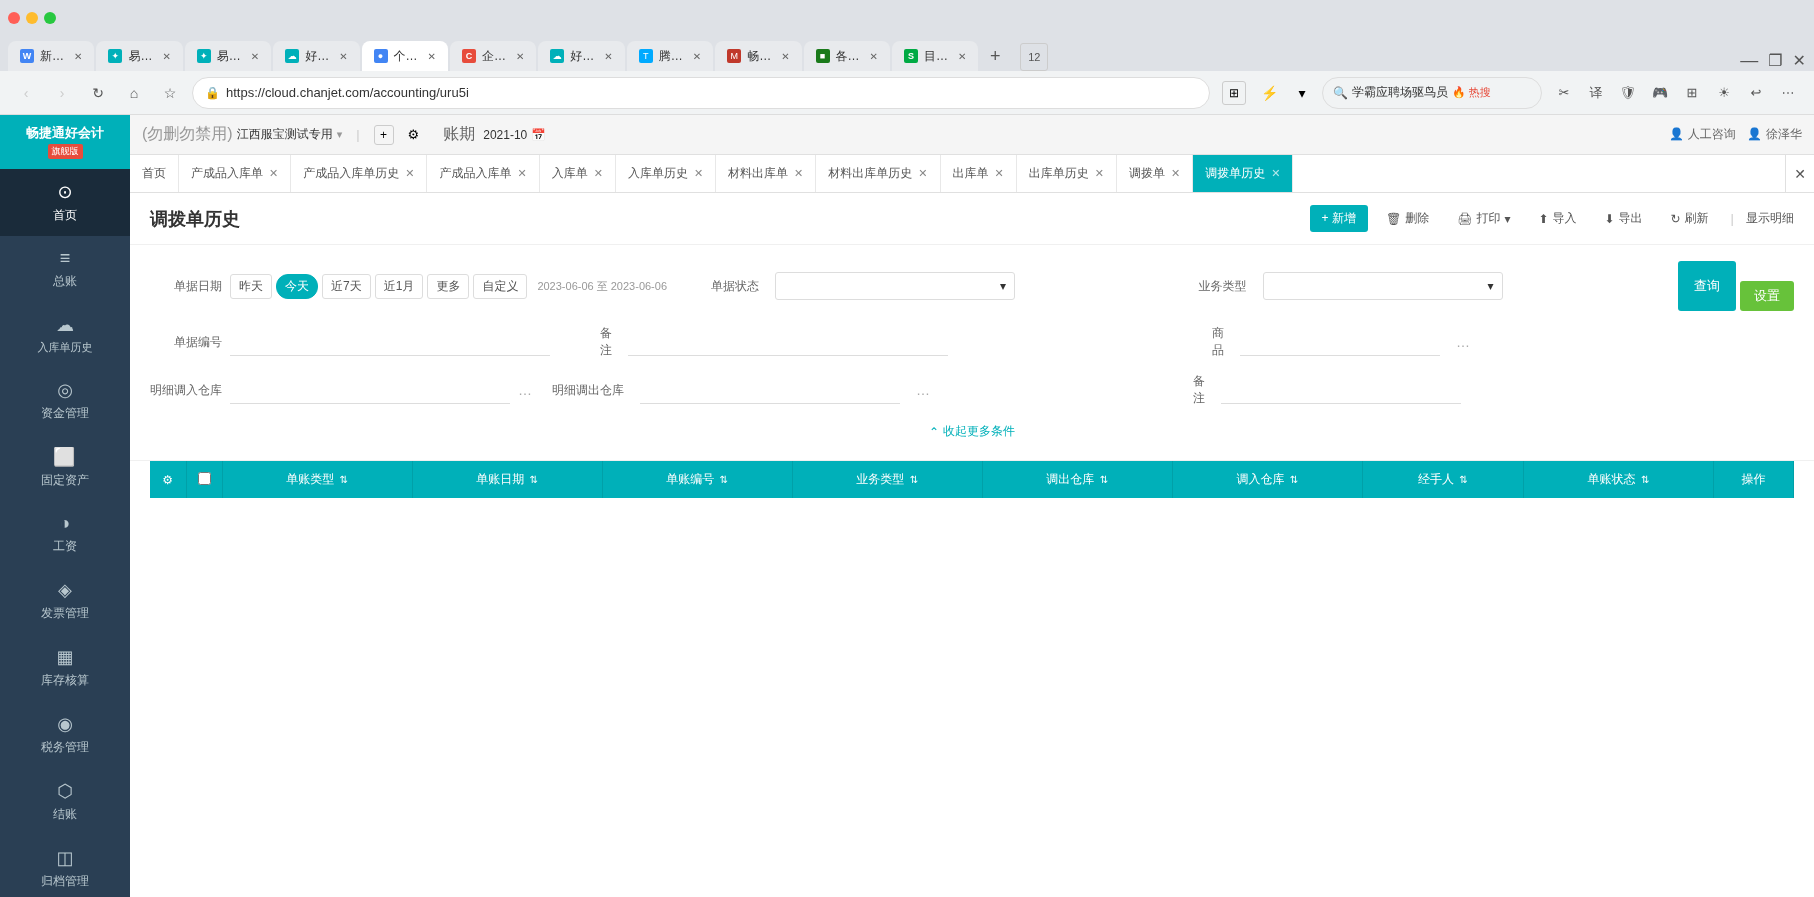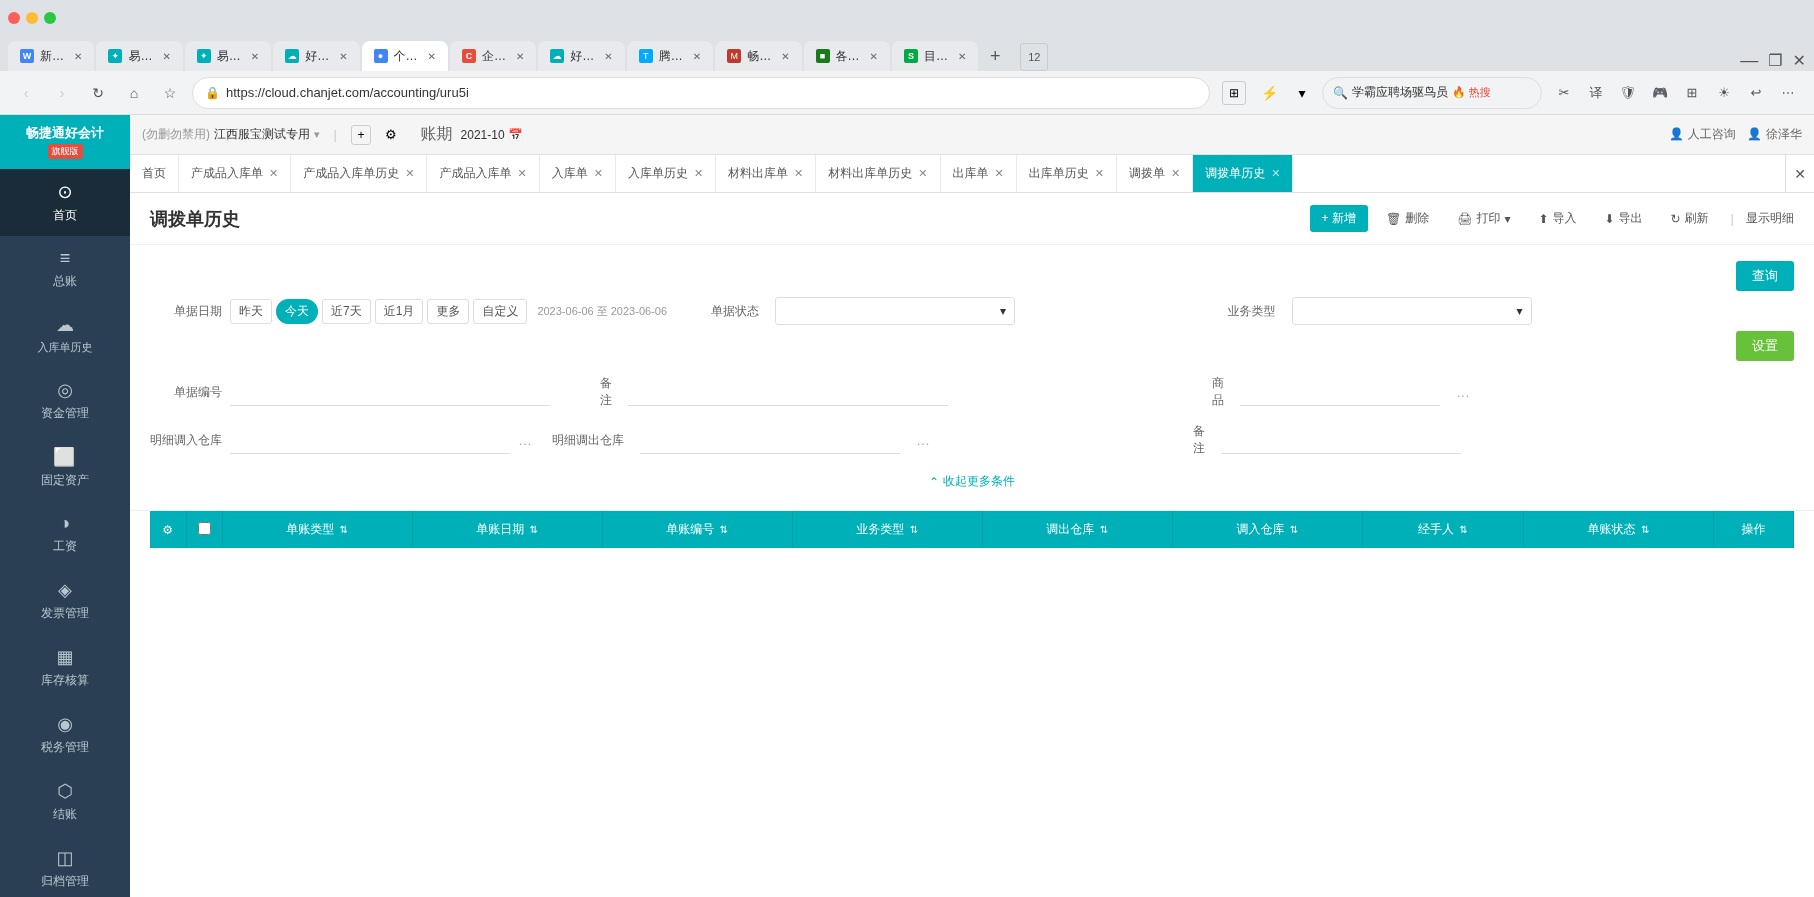--- a/index.html
+++ b/index.html
@@ -63,21 +63,21 @@
     .filter-row { display: flex; align-items: center; margin-bottom: 14px; gap: 0; }
     .filter-label { width: 80px; font-size: 12px; color: #666; text-align: right; padding-right: 8px; flex-shrink: 0; }
     .filter-date-btns { display: flex; align-items: center; gap: 4px; }
     .date-btn { padding: 3px 8px; border: 1px solid #ddd; border-radius: 3px; font-size: 12px; cursor: pointer; color: #555; background: #fff; }
     .date-btn.active { background: #00b0b9; color: white; border-color: #00b0b9; border-radius: 12px; }
     .date-range-text { font-size: 11px; color: #999; margin-left: 6px; }
     .filter-select { width: 200px; height: 28px; border: 1px solid #ddd; border-radius: 3px; padding: 0 8px; font-size: 12px; color: #333; display: flex; align-items: center; justify-content: space-between; cursor: pointer; }
     .filter-input { width: 200px; height: 28px; border: 0; border-bottom: 1px solid #ddd; padding: 0 4px; font-size: 12px; color: #333; outline: none; }
     .query-btn { background: #00b0b9; color: white; border: none; padding: 6px 16px; border-radius: 3px; cursor: pointer; font-size: 13px; }
     .setting-btn { background: #67c23a; color: white; border: none; padding: 6px 14px; border-radius: 3px; cursor: pointer; font-size: 13px; margin-top: 20px; }
-    .btn-group-right { display: flex; flex-direction: column; gap: 20px; margin-left: 16px; }
+    .btn-group-right { display: flex; flex-direction: row; gap: 4px; margin-left: 16px; }
     .collapse-btn { display: flex; align-items: center; justify-content: center; gap: 4px; color: #00b0b9; font-size: 12px; cursor: pointer; padding: 4px 0; }
     .ellipsis-btn { color: #aaa; cursor: pointer; margin-left: 8px; font-size: 14px; }
 
     
     .table-container { padding: 0 20px; }
     .data-table { width: 100%; border-collapse: collapse; }
     .table-header { background: #00b0b9; }
     .table-header th { color: white; font-size: 12px; font-weight: normal; padding: 10px 8px; text-align: center; white-space: nowrap; border-right: 1px solid #00a0a8; }
     .table-header th .sort-icon { font-size: 10px; margin-left: 2px; }
     .th-settings { width: 36px; }
@@ -249,21 +249,21 @@
       <span class="sidebar-icon">◫</span>
       <span>归档管理</span>
     </div>
 
   </div>
 
   <div class="top-area">
 
     <div class="top-bar">
       <div class="company-selector">
-        <span style="color:#999;font-size:12px;">(勿删勿禁用)</span>
+        <span style="color:#999;font-size:16px;">(勿删勿禁用)</span>
         <span class="company-name">江西服宝测试专用</span>
         <span style="color:#999;font-size:11px;">▾</span>
       </div>
       <span style="color:#ccc;margin:0 6px;">|</span>
       <span style="width:20px;height:20px;display:inline-flex;align-items:center;justify-content:center;border:1px solid #ccc;border-radius:3px;font-size:12px;cursor:pointer;">+</span>
       <span style="margin-left:6px;font-size:13px;cursor:pointer;">⚙</span>
       <span class="period-label">账期</span>
       <div class="period-value">
         <span>2021-10</span>
         <span style="cursor:pointer;">📅</span>

